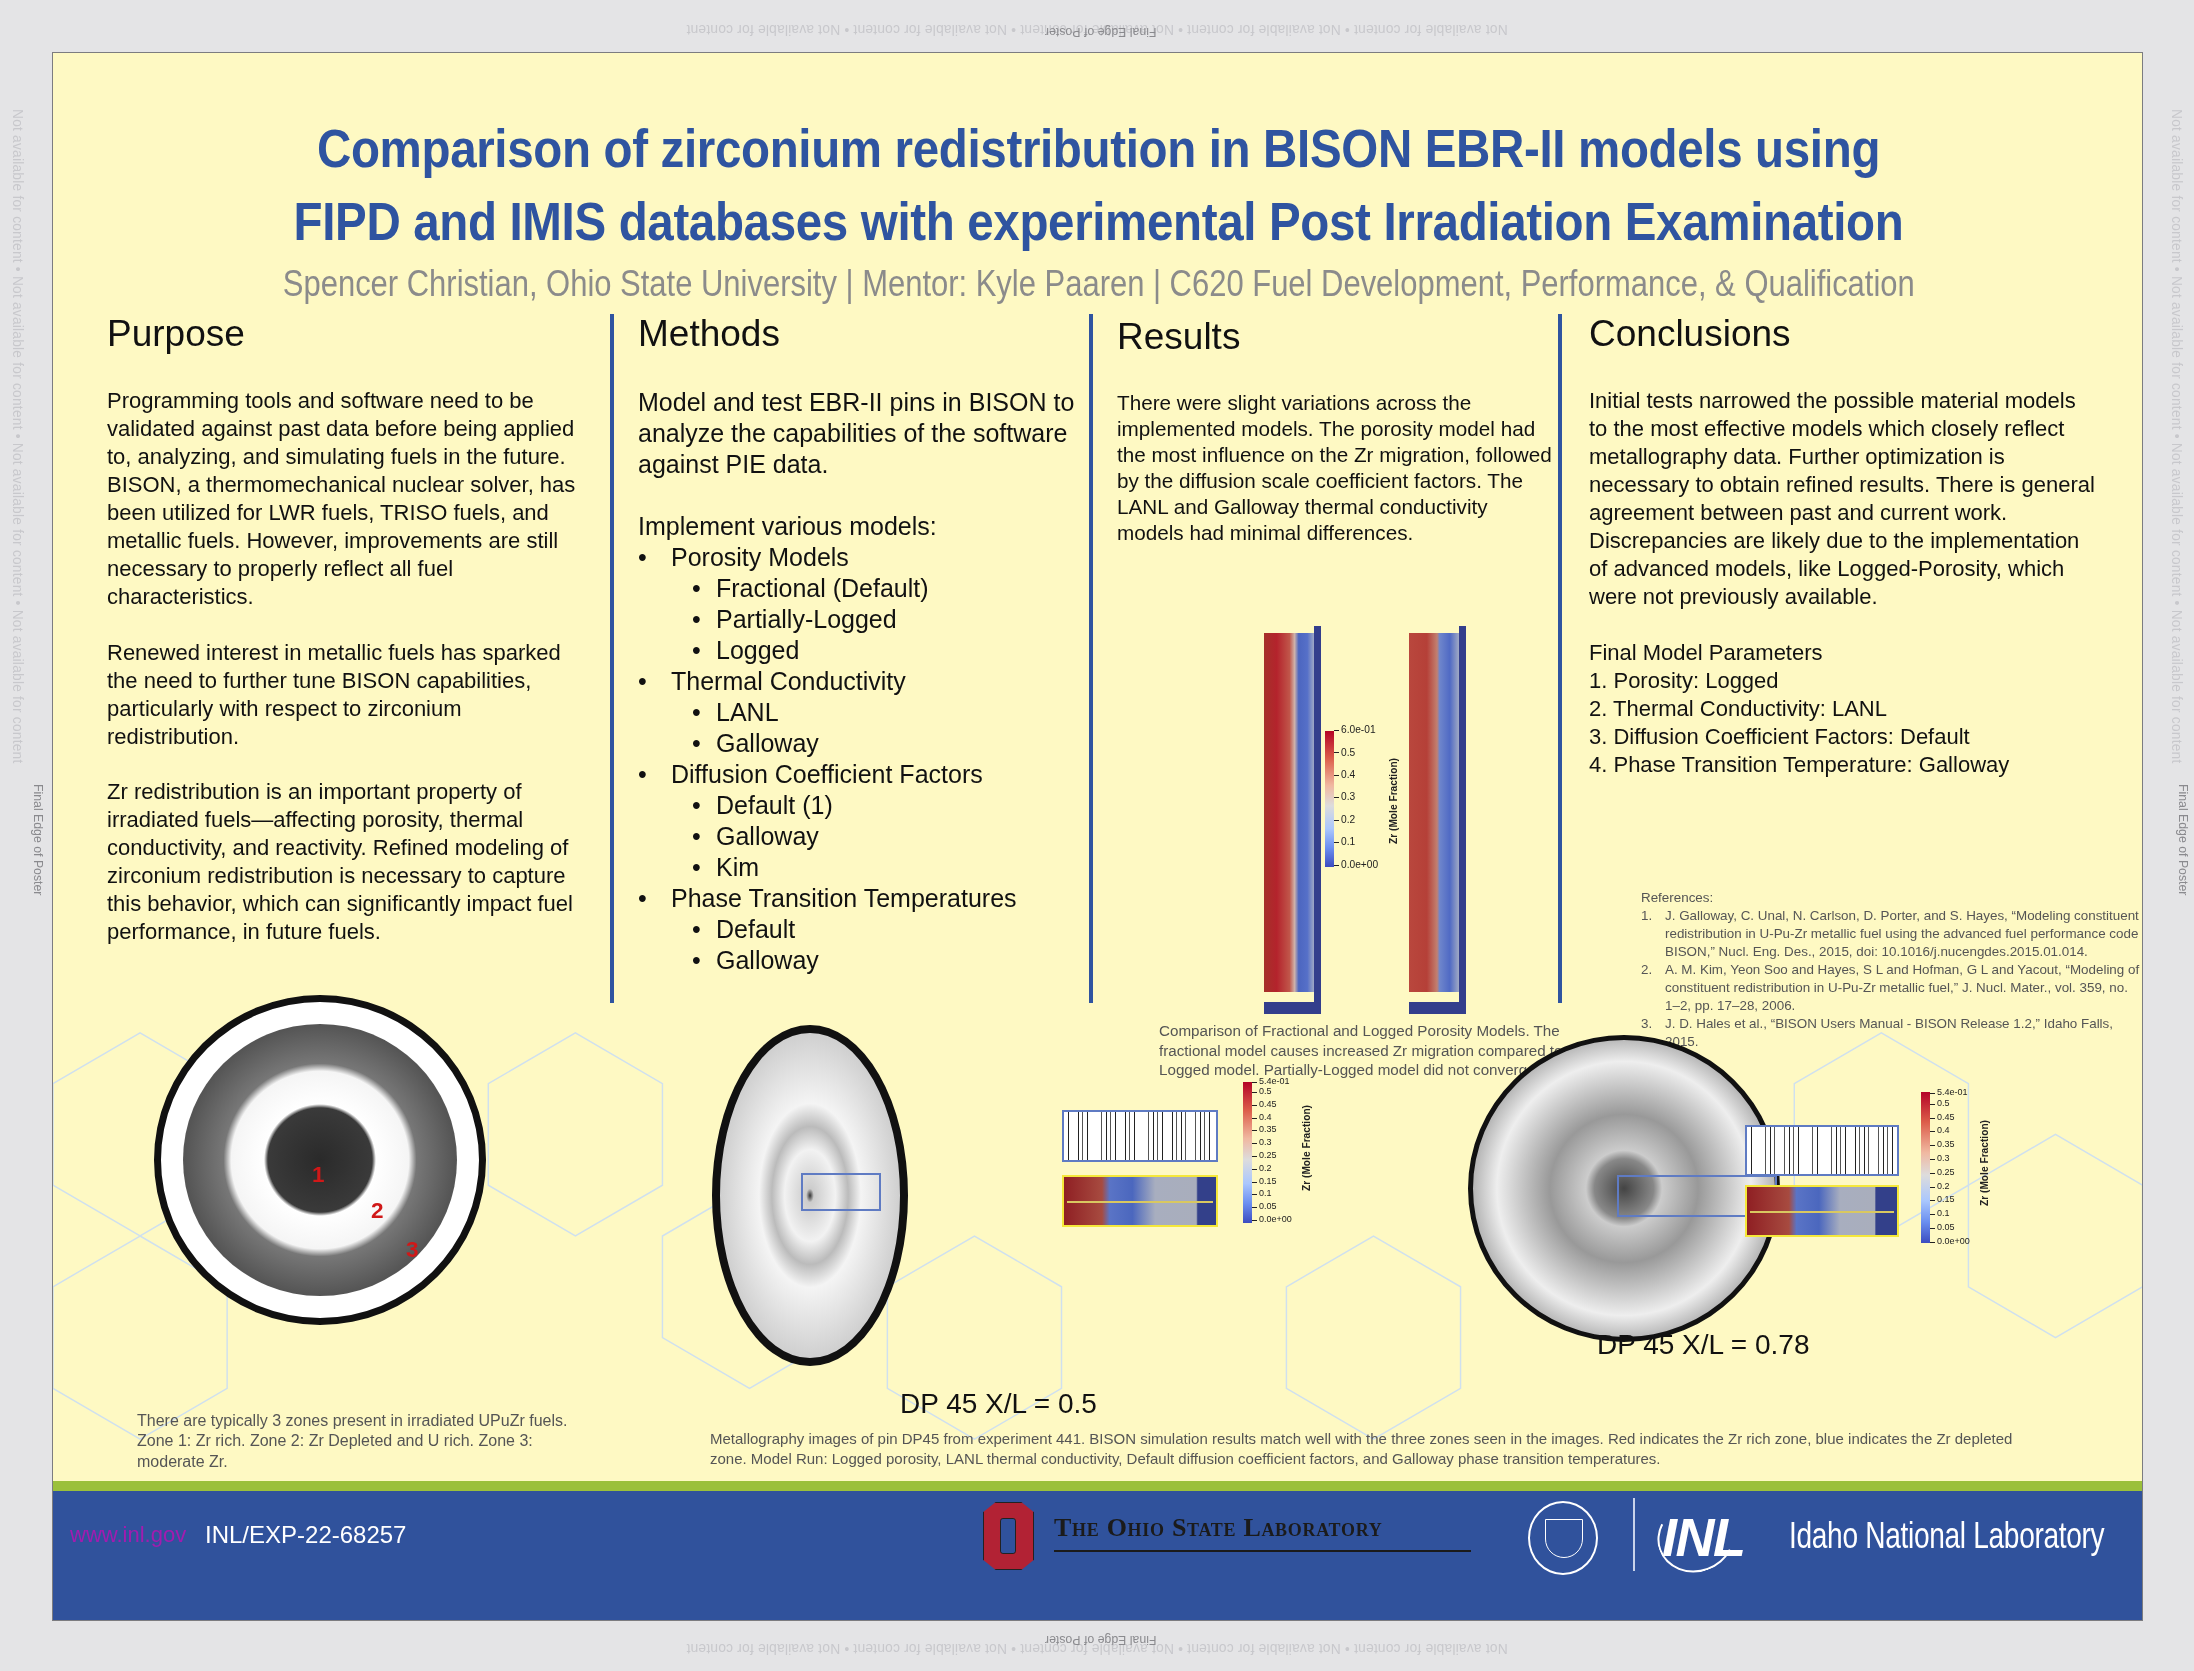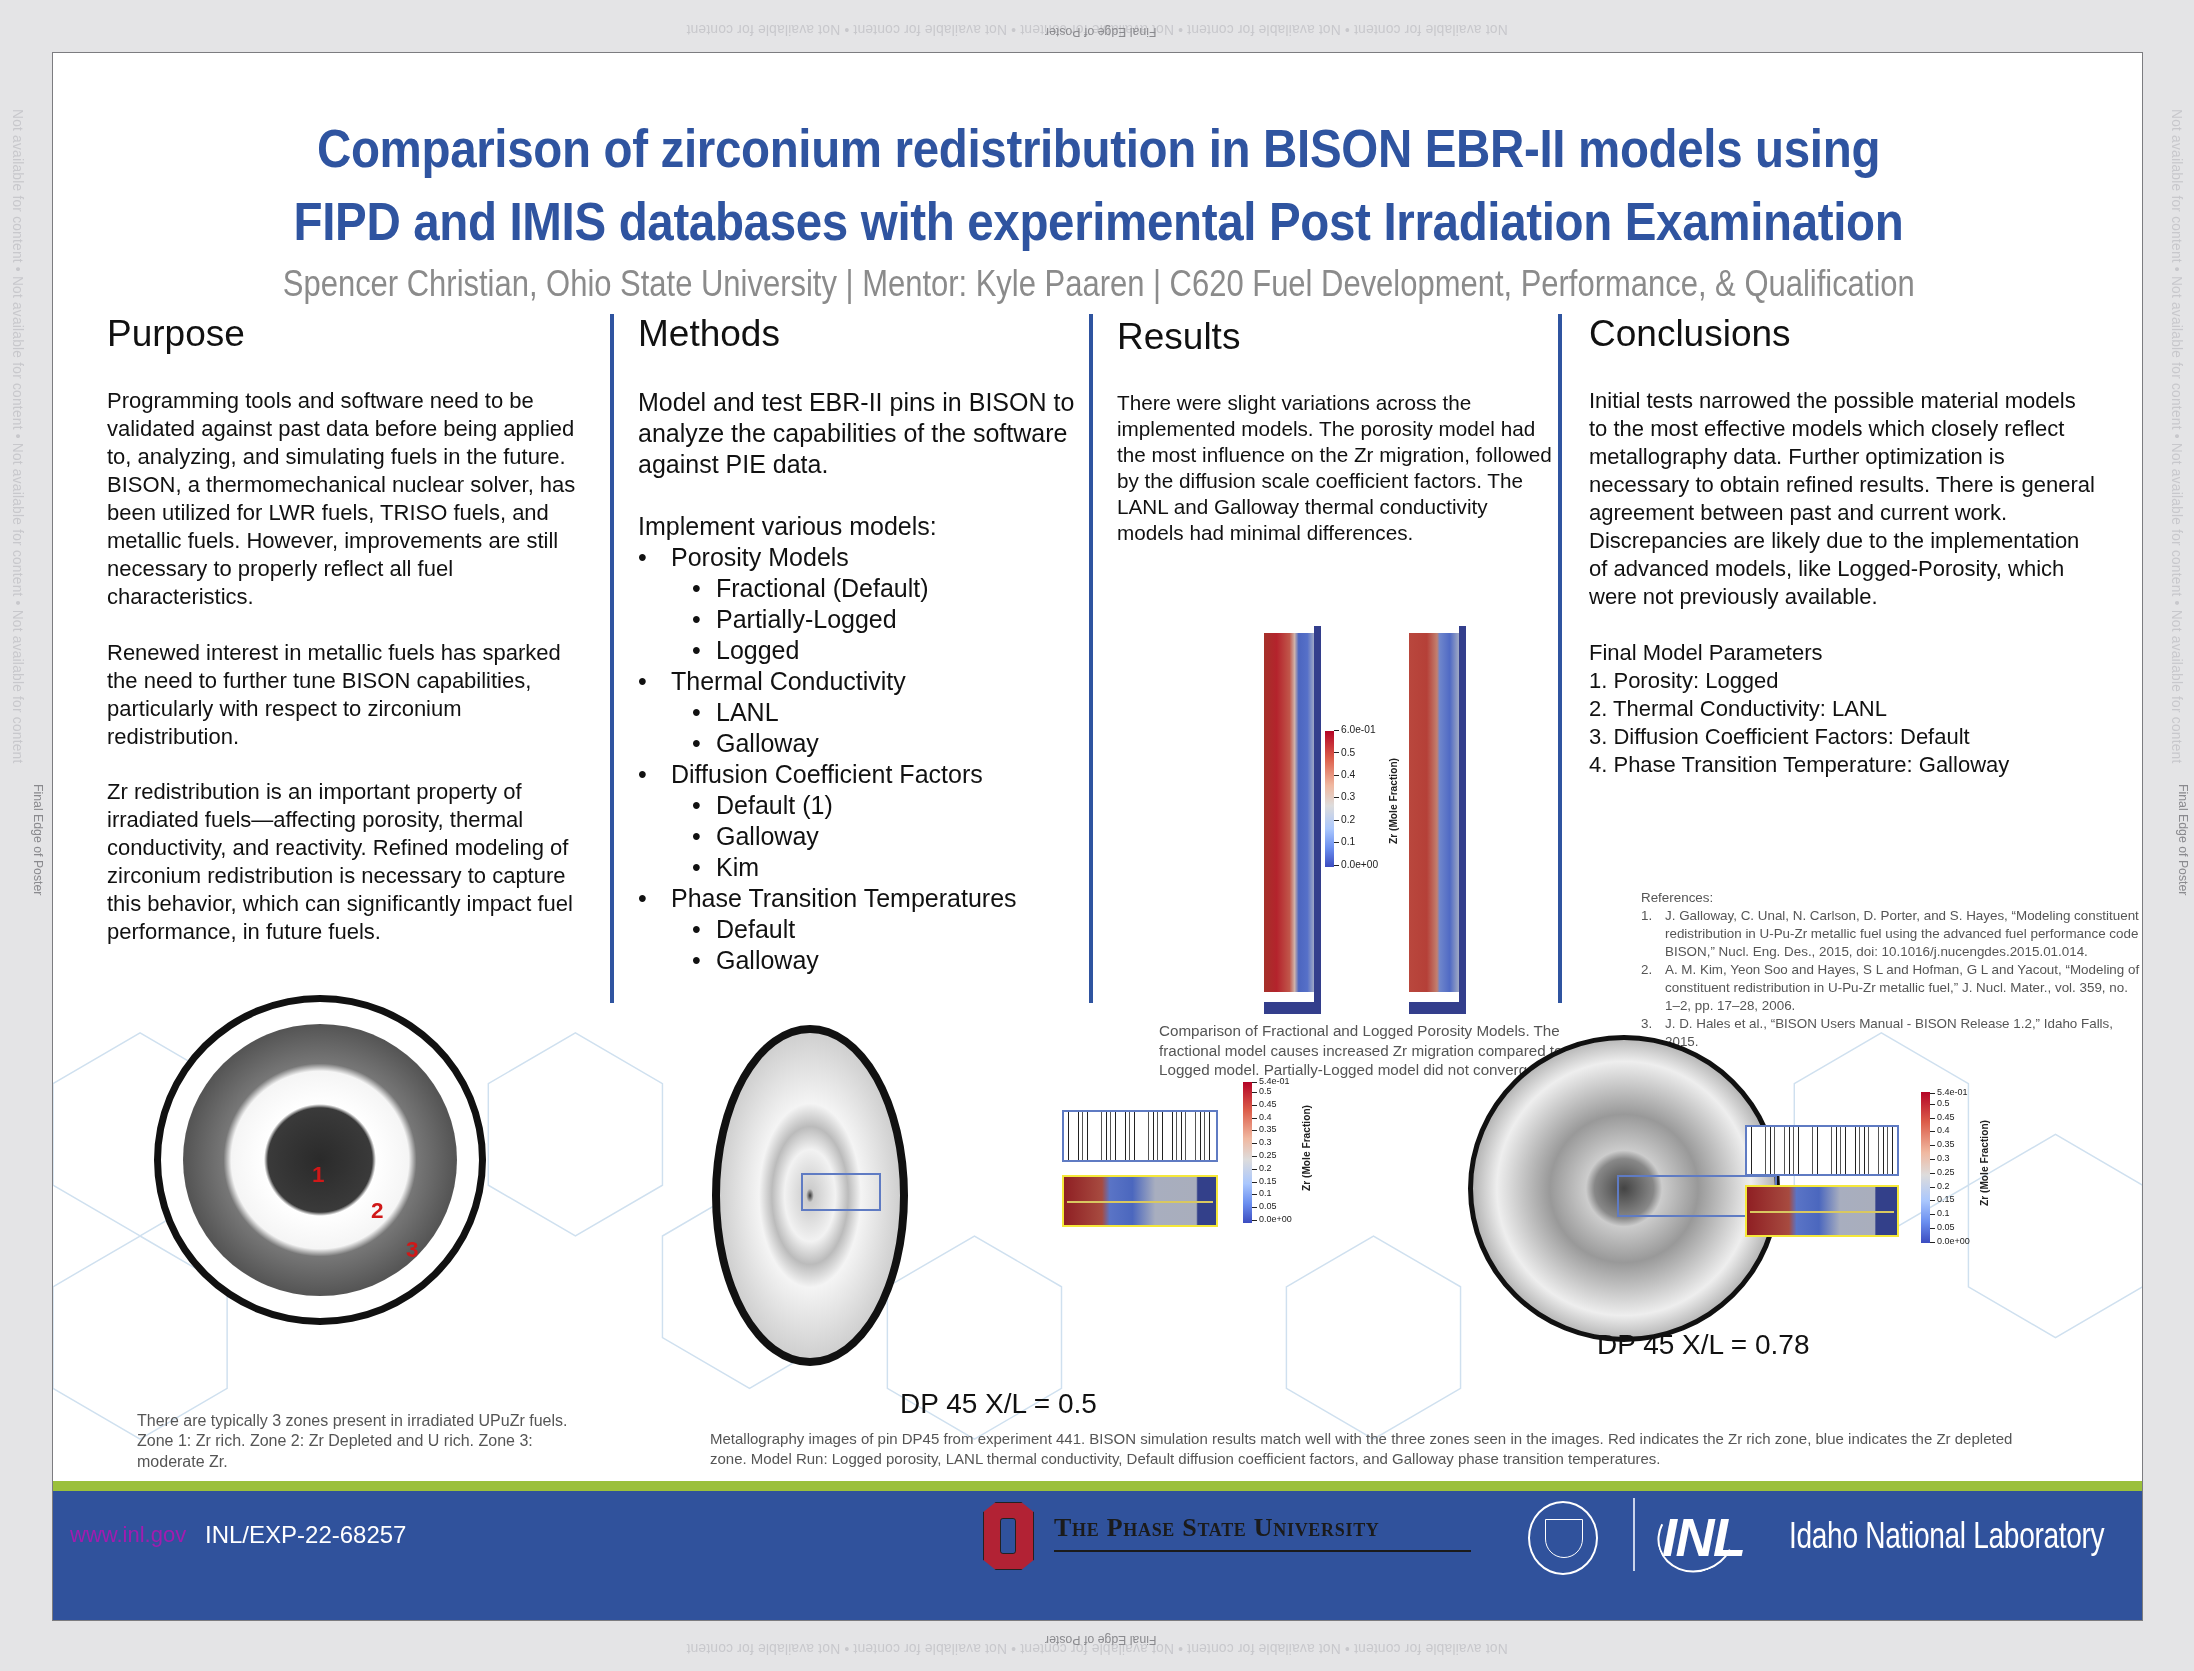--- a/index.html
+++ b/index.html
@@ -12,21 +12,21 @@
   .margin-bottom { top: 1641px; left: 0; width: 2194px; text-align: center; transform: rotate(180deg); }
   .margin-left { left: 10.2px; top: 109px; writing-mode: vertical-rl; }
   .margin-right { right: 10.2px; top: 109px; writing-mode: vertical-rl; }
   .edge-label { position: absolute; color: #8a8a8e; font-size: 12.3px; white-space: nowrap; }
   .edge-top { left: 1045px; top: 25px; transform: rotate(180deg); }
   .edge-bottom { left: 1045px; top: 1633px; transform: rotate(180deg); }
   .edge-left { left: 30.5px; top: 784px; writing-mode: vertical-rl; }
   .edge-right { right: 4.4px; top: 784px; writing-mode: vertical-rl; }
 
   
-  .poster { position: absolute; left: 52px; top: 52px; width: 2091px; height: 1569px; background: #ffffff; border: 1.5px solid #7c7c80; overflow: hidden; }
+  .poster { position: absolute; left: 52px; top: 52px; width: 2091px; height: 1569px; background: #fef9c3; border: 1.5px solid #7c7c80; overflow: hidden; }
 
   .bg-pattern { position: absolute; left: 0; top: 929px; width: 2091px; height: 508px; pointer-events: none; }
 
   .title { position: absolute; left: 0; top: 59px; width: 2091px; text-align: center; color: #2f54a0; font-weight: bold; font-size: 54px; line-height: 73px; letter-spacing: -0.4px; }
   .title div { transform: scaleX(0.88); }
   .authors { position: absolute; left: 0; top: 210px; width: 2091px; text-align: center; color: #8b8b8b; font-size: 36px; }
   .authors span { display: inline-block; transform: scaleX(0.86); }
 
   .col { position: absolute; top: 260px; }
   .col h2 { font-weight: normal; font-size: 37px; color: #111; margin-bottom: 32px; }
@@ -274,21 +274,21 @@
   <div class="green-bar"></div>
   <div class="footer"></div>
 </div>
 
 <div class="footer-url">www.inl.gov</div>
 <div class="footer-id">INL/EXP-22-68257</div>
 
 <div class="osu-o">
     <div class="osu-o-inner"></div>
   </div>
-<div class="osu-text">The Phase State University</div>
+<div class="osu-text">The Ohio State Laboratory</div>
 <div class="osu-line"></div>
 <div class="doe-seal">
     <div class="doe-seal-inner"></div>
   </div>
 <div class="vsep"></div>
 <div class="inl-swoosh"></div>
 <div class="inl-mark">INL</div>
 <div class="inl-name">Idaho National Laboratory</div>
 
 

